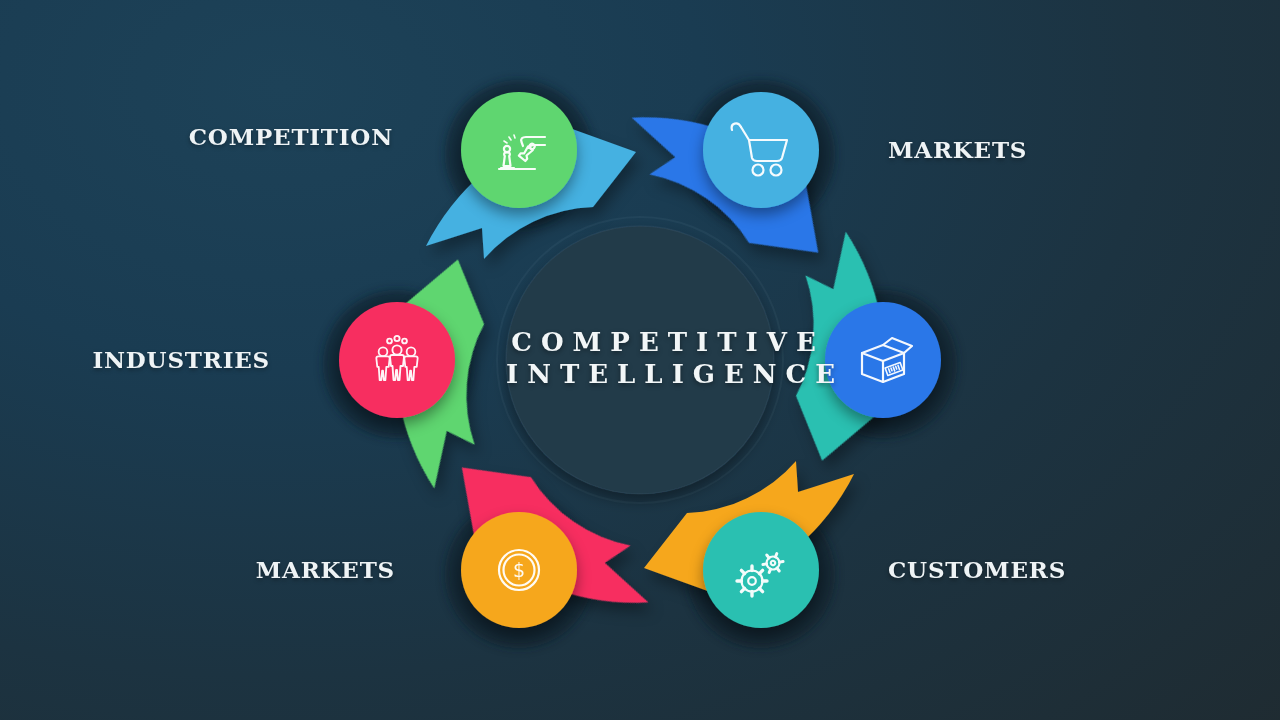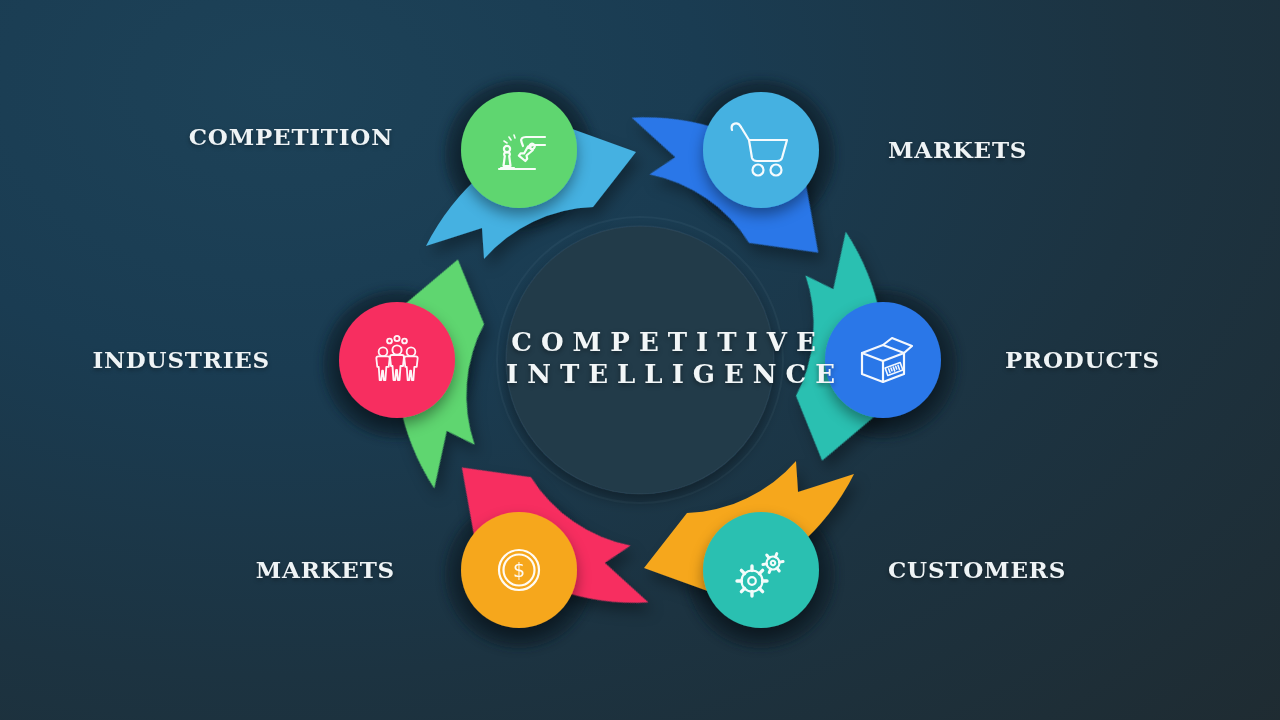--- a/index.html
+++ b/index.html
@@ -162,20 +162,19 @@
         <circle cx="7.5" cy="-21" r="2.4"></circle>
         <use href="#personShape" transform="translate(-14,3) scale(0.95)"></use>
         <use href="#personShape" transform="translate(14,3) scale(0.95)"></use>
         <use href="#personShape" transform="translate(0,2)"></use>
       </g>
     </g>
   </svg>
 
   <div class="label left-side" style="right:887px;top:123px">COMPETITION</div>
   <div class="label right-side" style="left:888px;top:136px">MARKETS</div>
-  <div class="label right-side" style="left:1005px;top:346px">PRODUCTS</div>
   <div class="label right-side" style="left:888px;top:556px">CUSTOMERS</div>
   <div class="label left-side" style="right:885px;top:556px">MARKETS</div>
   <div class="label left-side" style="right:1010px;top:346px">INDUSTRIES</div>
 
   <div id="center-title">COMPETITIVE INTELLIGENCE</div>
 
 </div>
 
 </body></html>

